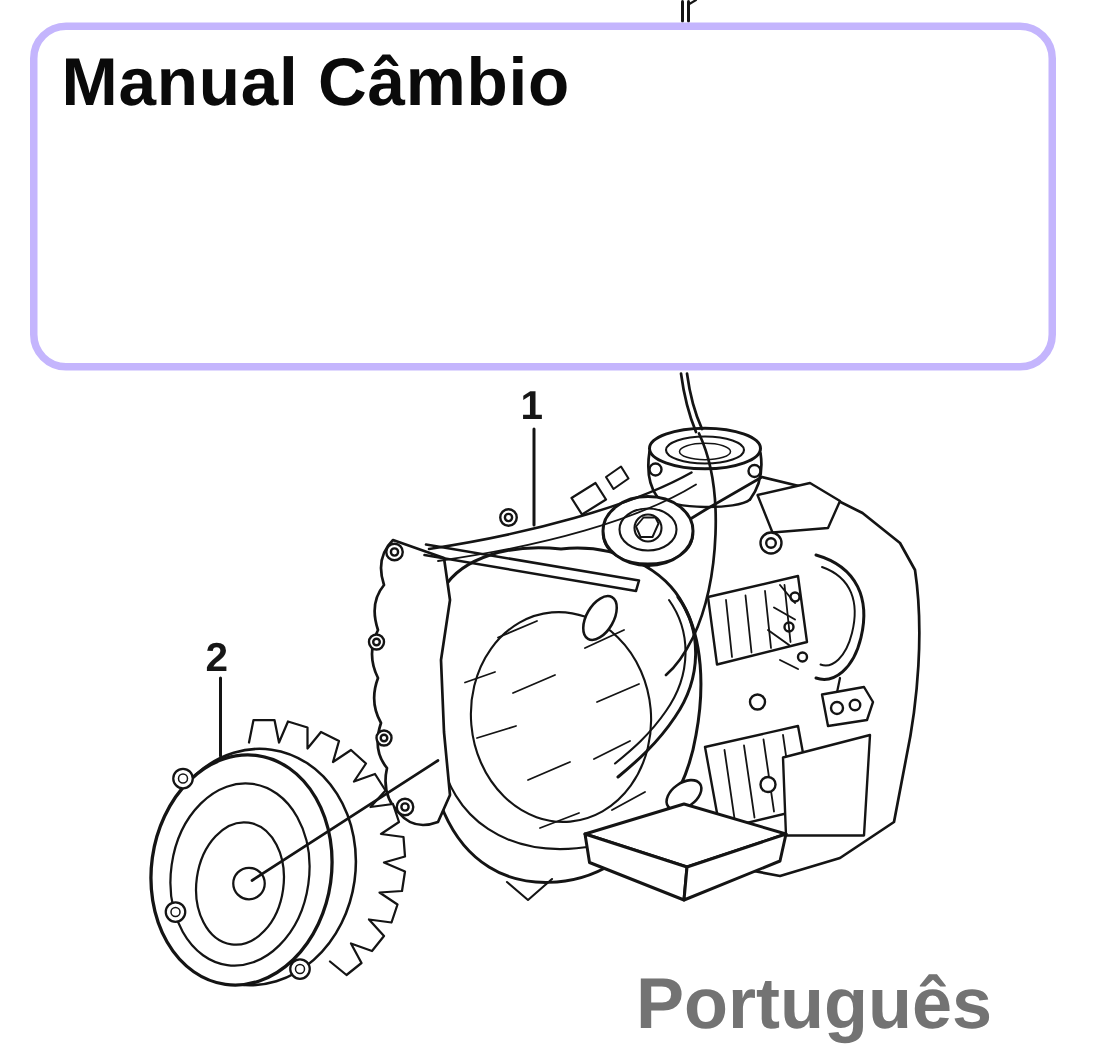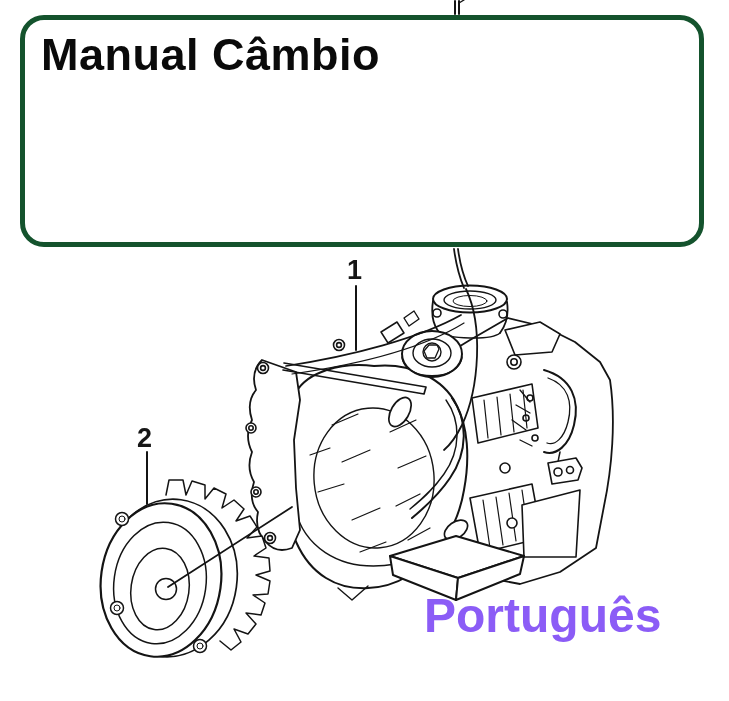--- a/index.html
+++ b/index.html
@@ -8,21 +8,21 @@
     background:#ffffff;
     position:relative;
     overflow:hidden;
     font-family:"Liberation Sans", sans-serif;
     color:#000;
   }
   .title-box{
     position:absolute;
     left:20px; top:15px;
     width:674px; height:222px;
-    border:5px solid #14532d;
+    border:5px solid #c4b5fd;
     border-radius:24px;
     background:#fff;
   }
   .title-line{
     position:absolute;
     left:16px;
     font-weight:bold;
     font-size:45px;
     letter-spacing:0.5px;
     white-space:nowrap;
@@ -35,25 +35,25 @@
     position:absolute;
     font-weight:bold;
     font-size:27px;
     color:#161616;
     line-height:1;
   }
   .callout.c1{ left:347px; top:257px; }
   .callout.c2{ left:137px; top:425px; }
   .language-label{
     position:absolute;
-    left:424px; top:592px;
+    left:424px; top:646px;
     font-weight:bold;
     font-size:48px;
     letter-spacing:0px;
-    color:#8b5cf6;
+    color:#737373;
     line-height:1;
     white-space:nowrap;
   }
   svg.diagram{
     position:absolute;
     left:0; top:0;
   }
 </style>
 </head>
 <body>

